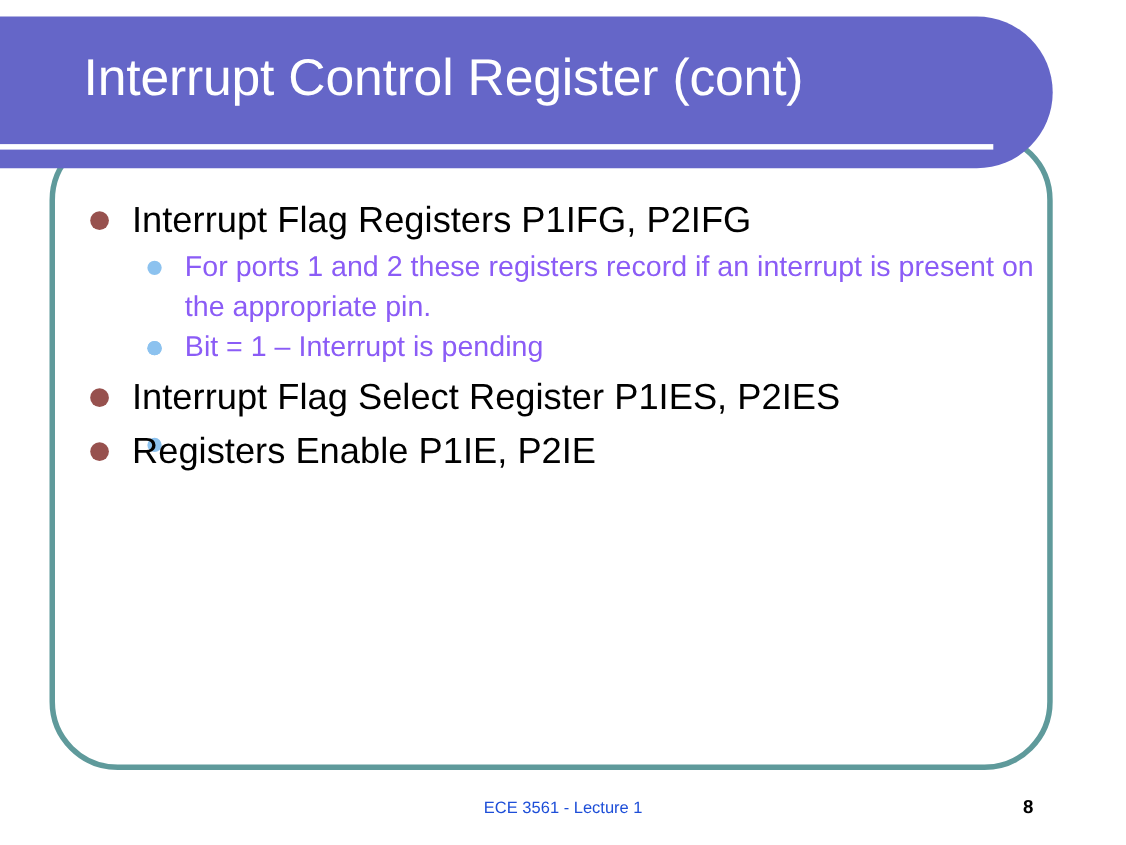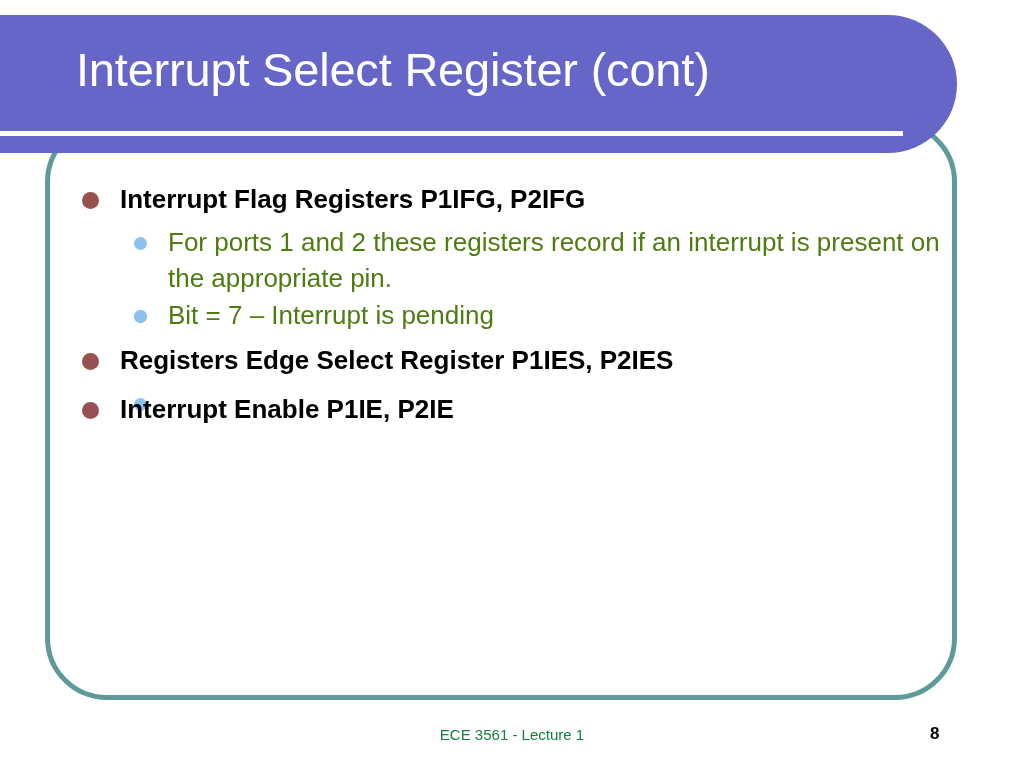--- a/index.html
+++ b/index.html
@@ -84,42 +84,41 @@
 
   .bullet {
     position: relative;
     display: block;
   }
 
   
   .lvl1 {
     padding-left: 48px;
     margin: 0 0 3px 0;
-    font-size: 26px;
+    font-size: 33px;
     line-height: 43px;
     color: #000000;
-    font-weight: bold;
   }
   .lvl1 .dot {
     position: absolute;
     left: 10px;
     top: 14px;
     width: 17px;
     height: 17px;
     border-radius: 50%;
     background: #97514e;
   }
 
   
   .lvl2 {
     padding-left: 96px;
     margin: 0 0 1px 0;
     font-size: 26px;
     line-height: 36px;
-    color: #4d7c0f;
+    color: #8b5cf6;
   }
   .lvl2 .dot {
     position: absolute;
     left: 62px;
     top: 13px;
     width: 13px;
     height: 13px;
     border-radius: 50%;
     background: #8cc2ef;
   }
@@ -128,21 +127,21 @@
   .sp-lvl1 { margin-top: 6px; }
 
   
   .footer-note {
     position: absolute;
     left: 0;
     top: 726px;
     width: 1024px;
     text-align: center;
     font-size: 15px;
-    color: #15803d;
+    color: #1d4ed8;
     z-index: 5;
   }
   .footer-page {
     position: absolute;
     left: 930px;
     top: 724px;
     width: 40px;
     text-align: left;
     font-size: 17px;
     font-weight: bold;
@@ -151,56 +150,56 @@
   }
 </style>
 </head>
 <body>
 
 <div id="slide">
 
   <div class="content-frame"></div>
 
   <div class="title-banner"></div>
-  <div class="title-text">Interrupt Select Register (cont)</div>
+  <div class="title-text">Interrupt Control Register (cont)</div>
   <div class="title-rule"></div>
 
   <div class="body-area">
 
     <div class="bullet lvl1">
       <span class="dot"></span>
       <span class="txt">Interrupt Flag Registers P1IFG, P2IFG</span>
     </div>
 
     <div class="bullet lvl2">
       <span class="dot"></span>
       <span class="txt">For ports 1 and 2 these registers record if an interrupt is present on the appropriate pin.</span>
     </div>
 
     <div class="bullet lvl2">
       <span class="dot"></span>
     </div>
 
     <div class="bullet lvl2">
       <span class="dot"></span>
-      <span class="txt">Bit = 7 – Interrupt is pending</span>
+      <span class="txt">Bit = 1 – Interrupt is pending</span>
     </div>
 
     <div class="bullet lvl1 sp-lvl1">
       <span class="dot"></span>
-      <span class="txt">Registers Edge Select Register P1IES, P2IES</span>
+      <span class="txt">Interrupt Flag Select Register P1IES, P2IES</span>
     </div>
 
     <div class="bullet lvl2">
       <span class="dot"></span>
     </div>
 
     <div class="bullet lvl1 sp-lvl1">
       <span class="dot"></span>
-      <span class="txt">Interrupt Enable P1IE, P2IE</span>
+      <span class="txt">Registers Enable P1IE, P2IE</span>
     </div>
 
 
   </div>
 
   <div class="footer-note">ECE 3561 - Lecture 1</div>
   <div class="footer-page">8</div>
 
 </div>
 

